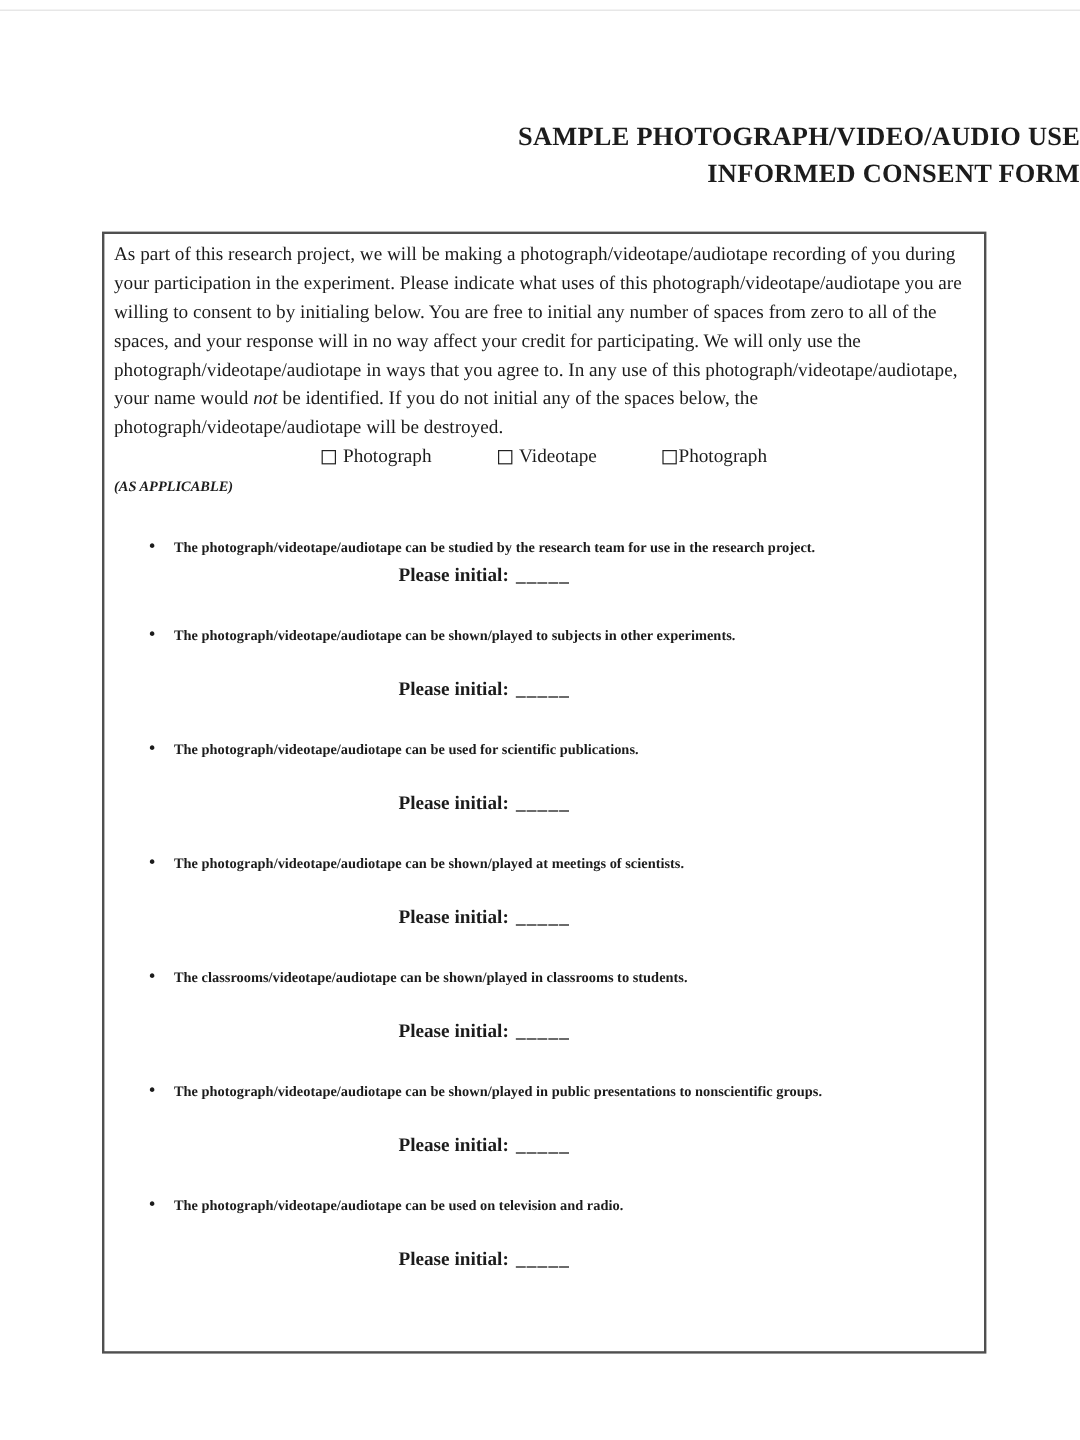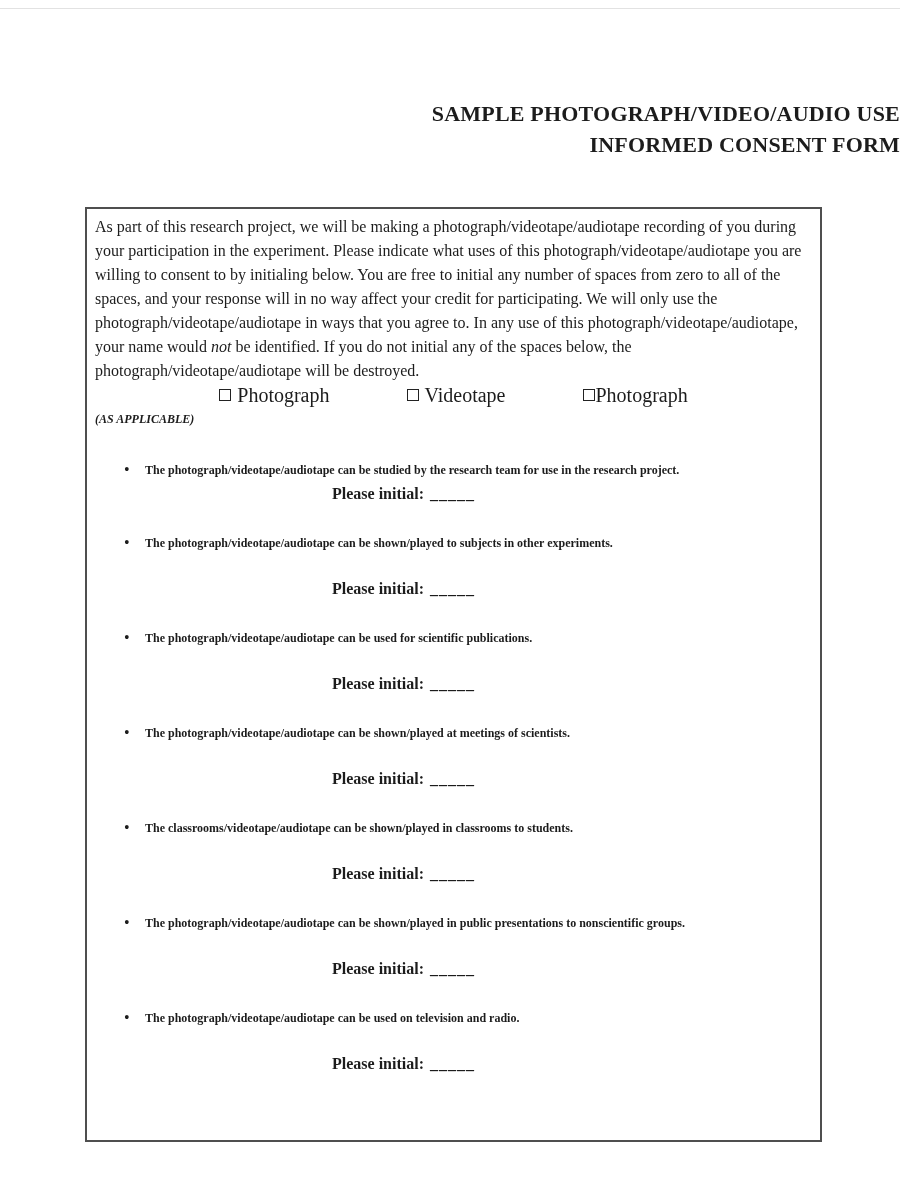--- a/index.html
+++ b/index.html
@@ -31,43 +31,43 @@
   }
   .title-sub {
     font-size: 15.5px;
     font-weight: bold;
     line-height: 25px;
     letter-spacing: 0.2px;
   }
   .form-box {
     position: absolute;
     left: 85px;
-    top: 207px;
+    top: 193px;
     width: 737px;
     min-height: 935px;
     border: 2px solid #4f4f4f;
     padding: 6px 8px 10px 8px;
     background: #ffffff;
   }
   .intro {
     font-size: 16px;
     line-height: 24px;
   }
   .intro .em { font-style: italic; }
   .type-heading {
     font-size: 16px;
     font-weight: bold;
     line-height: 24px;
     text-align: center;
   }
   .options-row {
     display: flex;
     justify-content: center;
-    gap: 77px;
-    font-size: 20px;
+    gap: 55px;
+    font-size: 16px;
     line-height: 24px;
     height: 24px;
   }
   .option {
     display: inline-flex;
     align-items: center;
     cursor: pointer;
   }
   .checkbox {
     display: inline-block;

